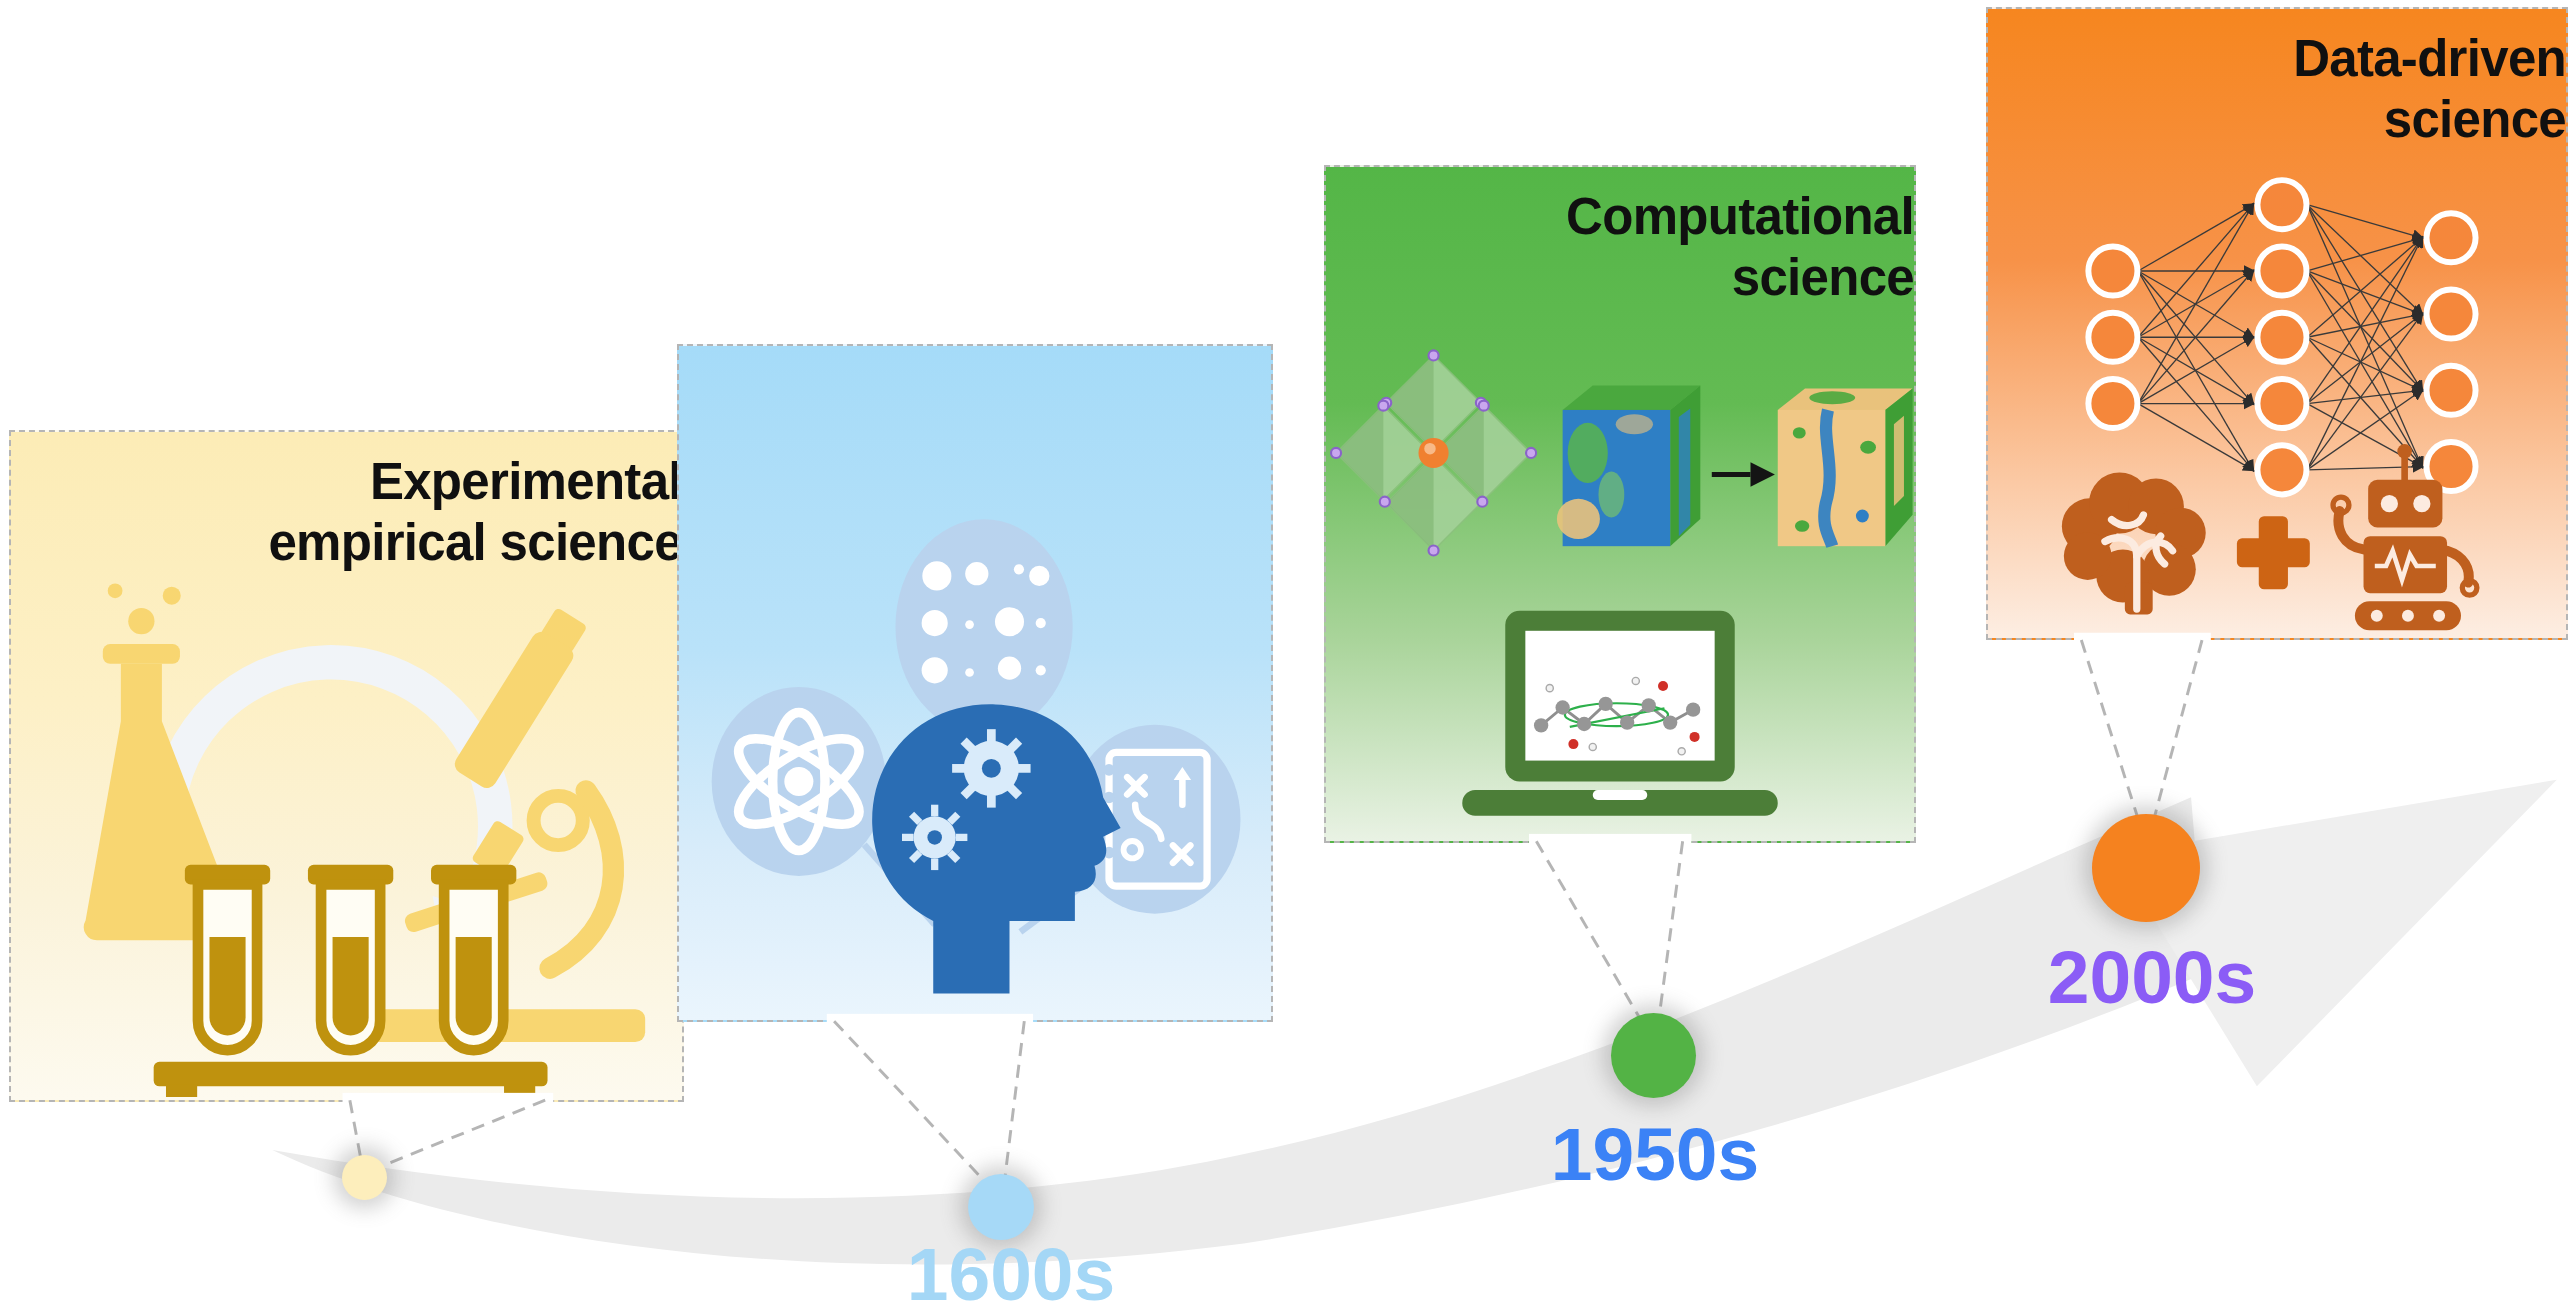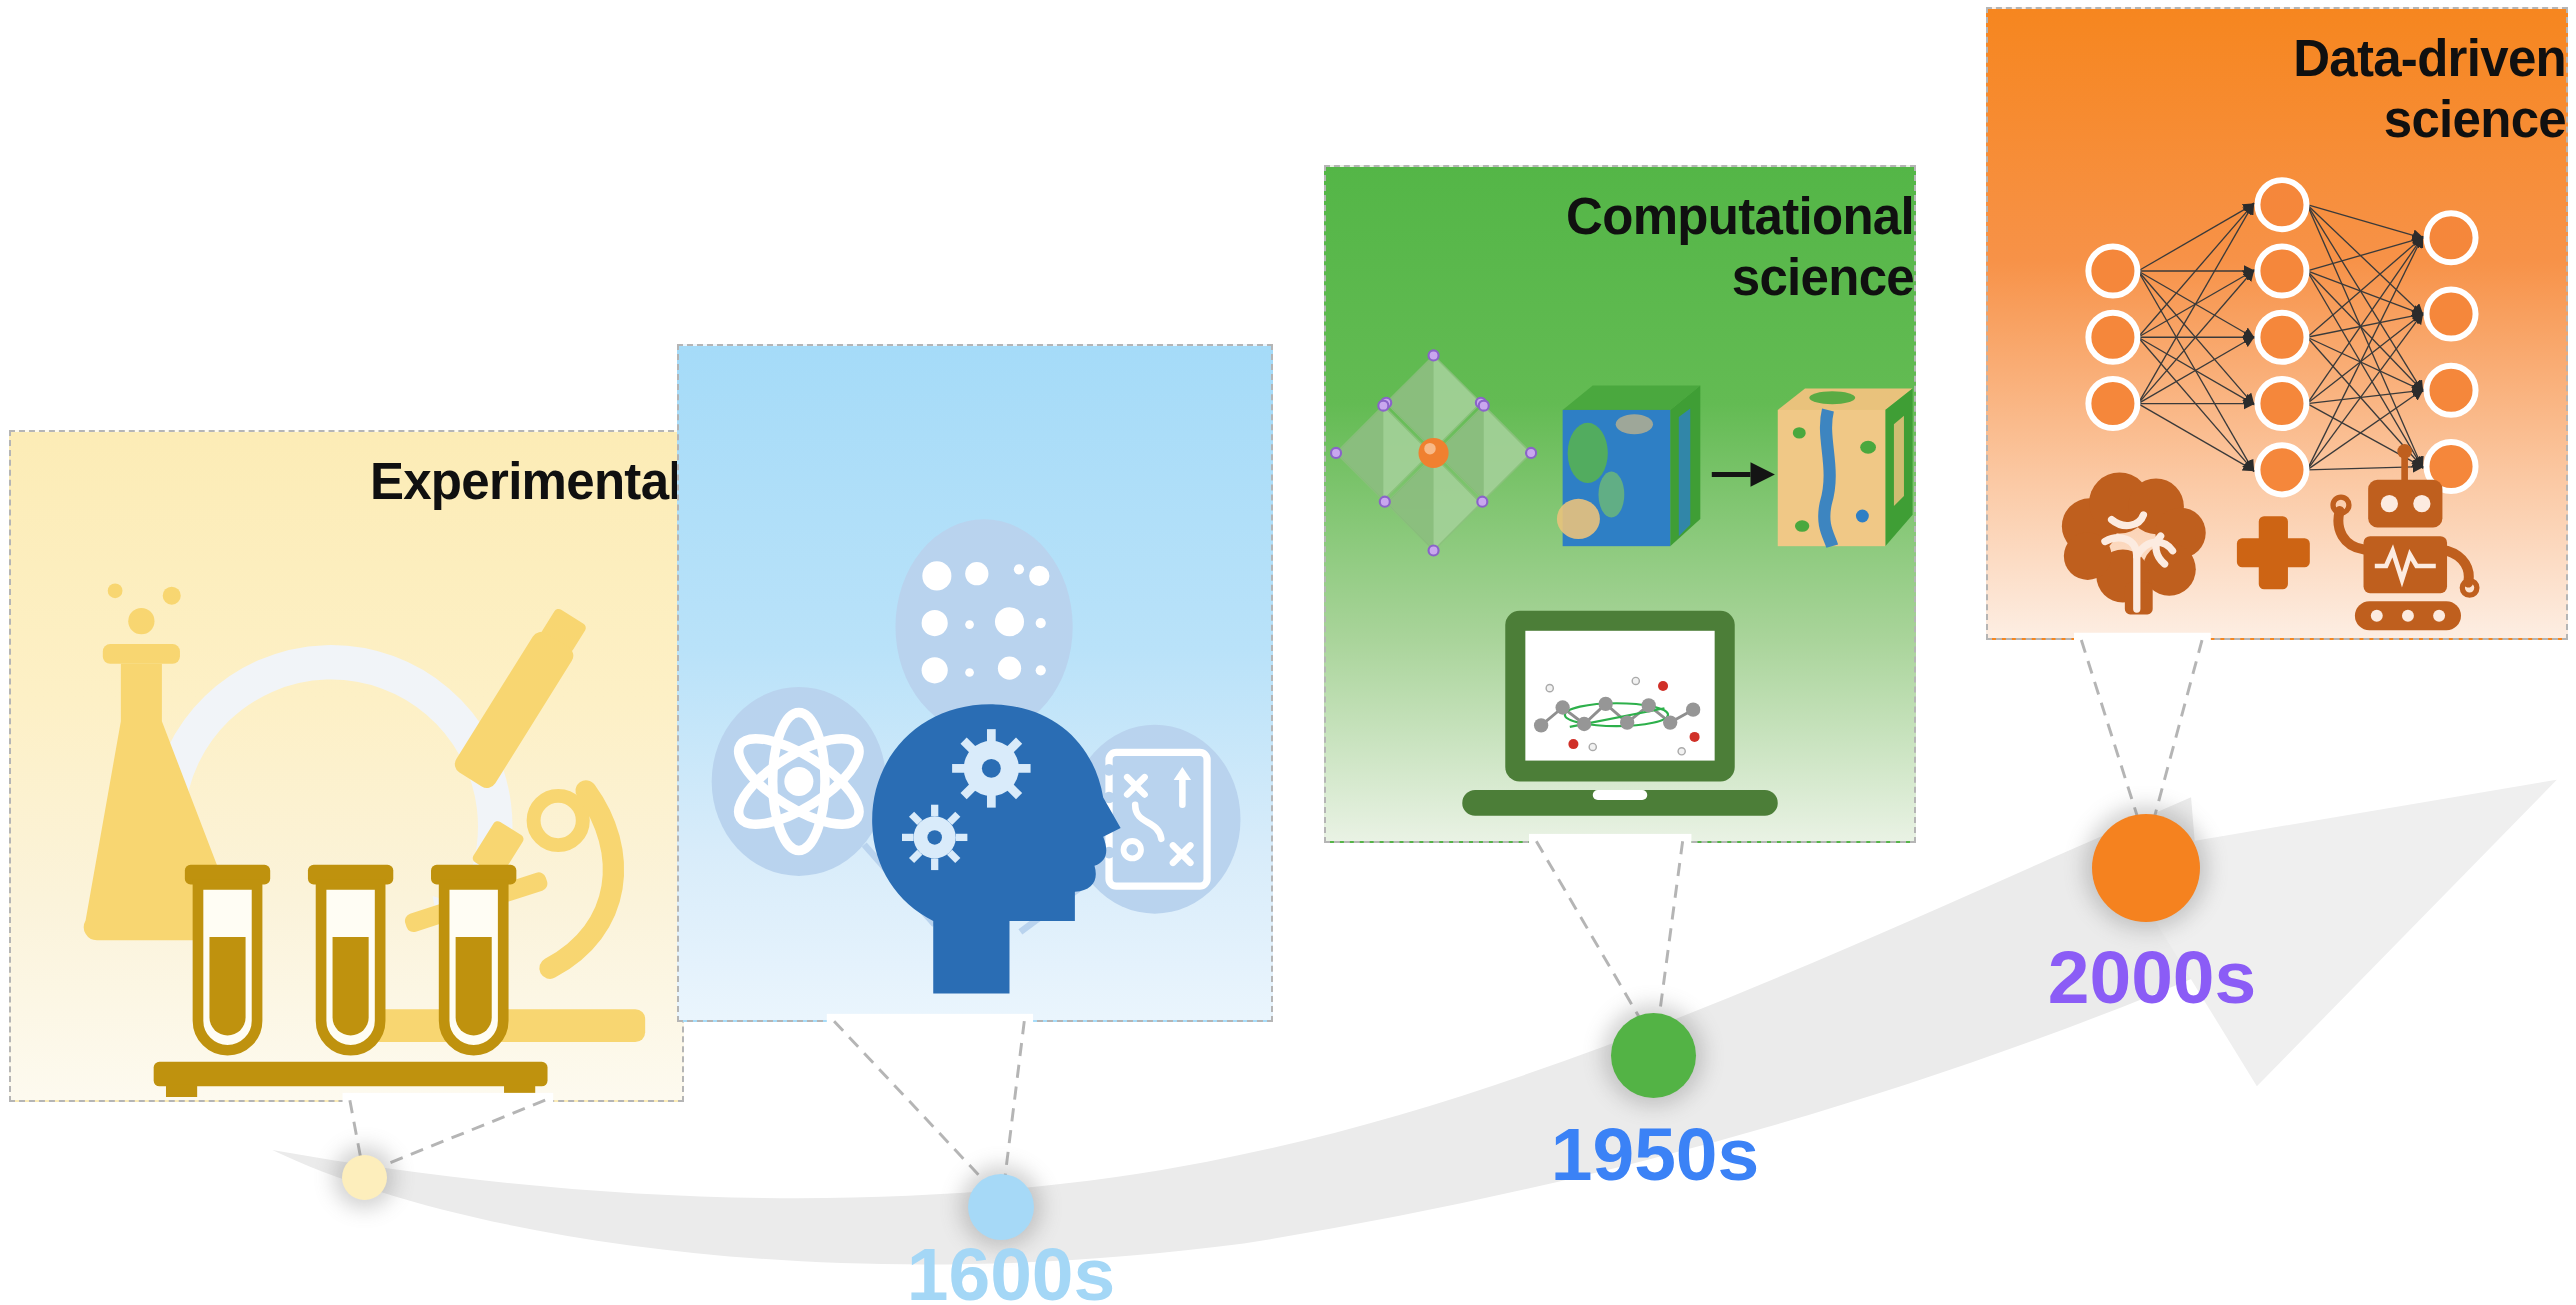--- a/index.html
+++ b/index.html
@@ -42,21 +42,21 @@
     <path fill="#ebebeb" d="M 372 1572
          C 800 1648, 1250 1665, 1650 1588
          C 2050 1512, 2450 1330, 2800 1175
          L 2995 1090 L 3015 1330
          C 2600 1505, 2150 1628, 1700 1700
          C 1150 1772, 640 1700, 372 1572 Z"></path>
     <polygon fill="#efefef" points="2890,1168 3495,1066 3085,1485"></polygon>
   </svg>
 
   <section class="panel p1">
-    <h2><span>Experimental</span><br></h2>
+    <h2><span>Experimental</span><br><span>empirical science</span></h2>
     <svg class="art" viewBox="0 0 800 635" preserveAspectRatio="xMidYMid meet">
 
       <g>
         <path d="M 225 430 A 200 200 0 1 1 545 420" fill="none" stroke="#f1f4f8" stroke-width="42"></path>
         <polygon points="505,390 595,420 520,470" fill="#f1f4f8"></polygon>
       </g>
 
       <g fill="#f8d671">
         <circle cx="150" cy="55" r="16"></circle>
           <circle cx="187" cy="24" r="11"></circle>

